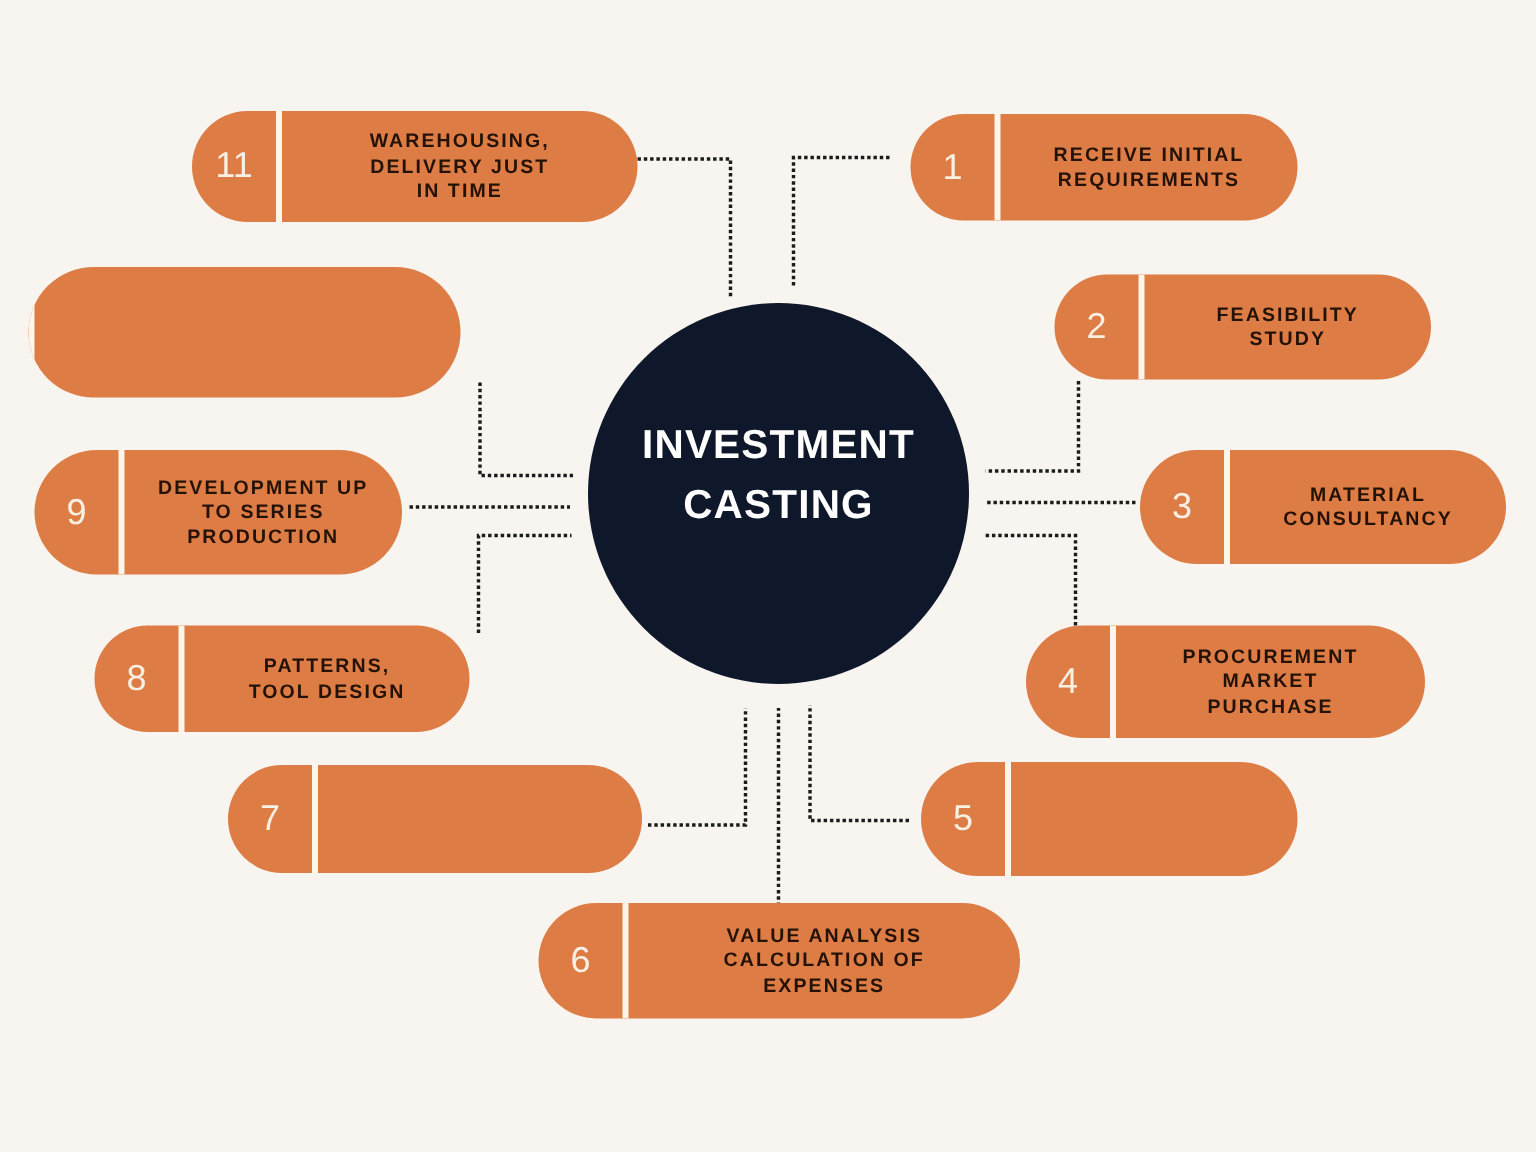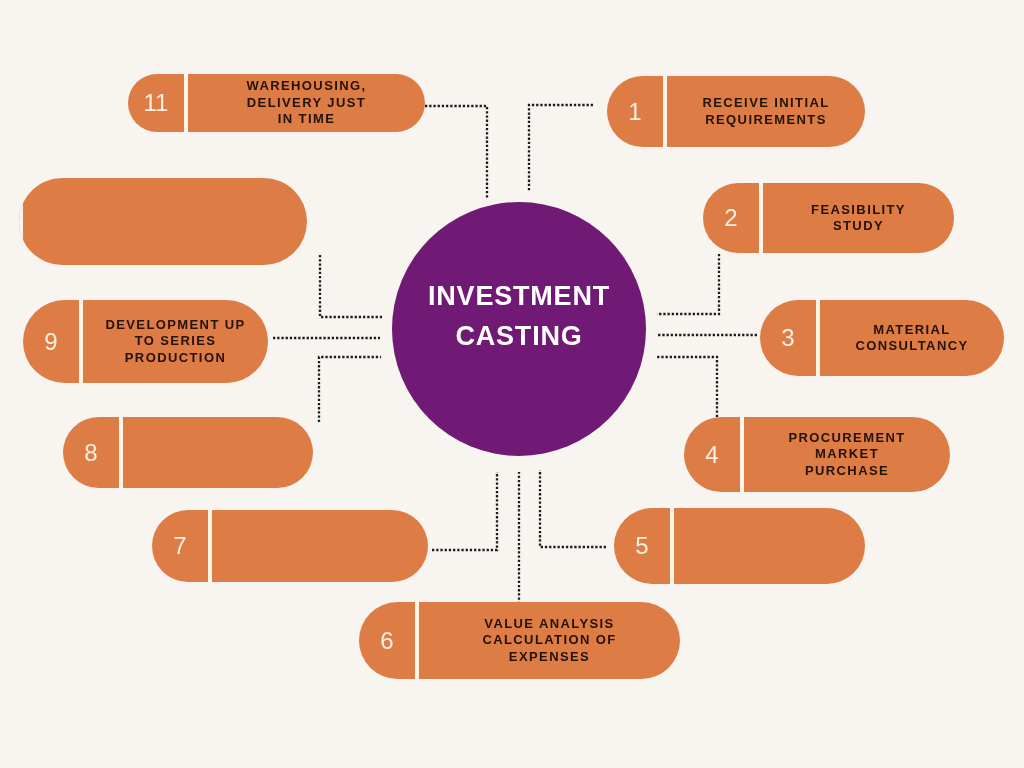--- a/index.html
+++ b/index.html
@@ -23,21 +23,21 @@
     stroke: #1c1c1c;
     stroke-width: 2.3;
     stroke-dasharray: 2.3 1.9;
     stroke-linecap: butt;
   }
   .circle {
     position: absolute;
     left: 392px; top: 202px;
     width: 254px; height: 254px;
     border-radius: 50%;
-    background: #701a75;
+    background: #0f172a;
     display: flex; align-items: center; justify-content: center;
   }
   .circle-label {
     color: #ffffff;
     font-size: 27px;
     font-weight: 700;
     letter-spacing: 0.8px;
     line-height: 40px;
     text-align: center;
     white-space: pre-line;
@@ -80,21 +80,21 @@
   .p1  { left: 607px; top: 76px;  width: 258px; height: 71px; }
   .p2  { left: 703px; top: 183px; width: 251px; height: 70px; }
   .p3  { left: 760px; top: 300px; width: 244px; height: 76px; }
   .p4  { left: 684px; top: 417px; width: 266px; height: 75px; }
   .p5  { left: 614px; top: 508px; width: 251px; height: 76px; }
   .p6  { left: 359px; top: 602px; width: 321px; height: 77px; }
   .p7  { left: 152px; top: 510px; width: 276px; height: 72px; }
   .p8  { left: 63px;  top: 417px; width: 250px; height: 71px; }
   .p9  { left: 23px;  top: 300px; width: 245px; height: 83px; }
   .p10 { left: 19px;  top: 178px; width: 288px; height: 87px; }
-  .p11 { left: 128px; top: 74px;  width: 297px; height: 58px; }
+  .p11 { left: 128px; top: 74px;  width: 297px; height: 74px; }
 </style>
 </head>
 <body>
 
 <div class="canvas">
 
   <svg class="connectors" viewBox="0 0 1024 768" xmlns="http://www.w3.org/2000/svg">
     <path d="M425,106 L487,106 L487,199"></path>
     <path d="M593,105 L529,105 L529,191"></path>
     <path d="M719,254 L719,314 L657,314"></path>
@@ -156,20 +156,22 @@
   </div>
 
   <div class="pill p7">
     <div class="num">7</div>
     <div class="divider"></div>
   </div>
 
   <div class="pill p8">
     <div class="num">8</div>
     <div class="divider"></div>
+    <div class="label">PATTERNS,
+TOOL DESIGN</div>
   </div>
 
   <div class="pill p9">
     <div class="num">9</div>
     <div class="divider"></div>
     <div class="label">DEVELOPMENT UP
 TO SERIES
 PRODUCTION</div>
   </div>
 

